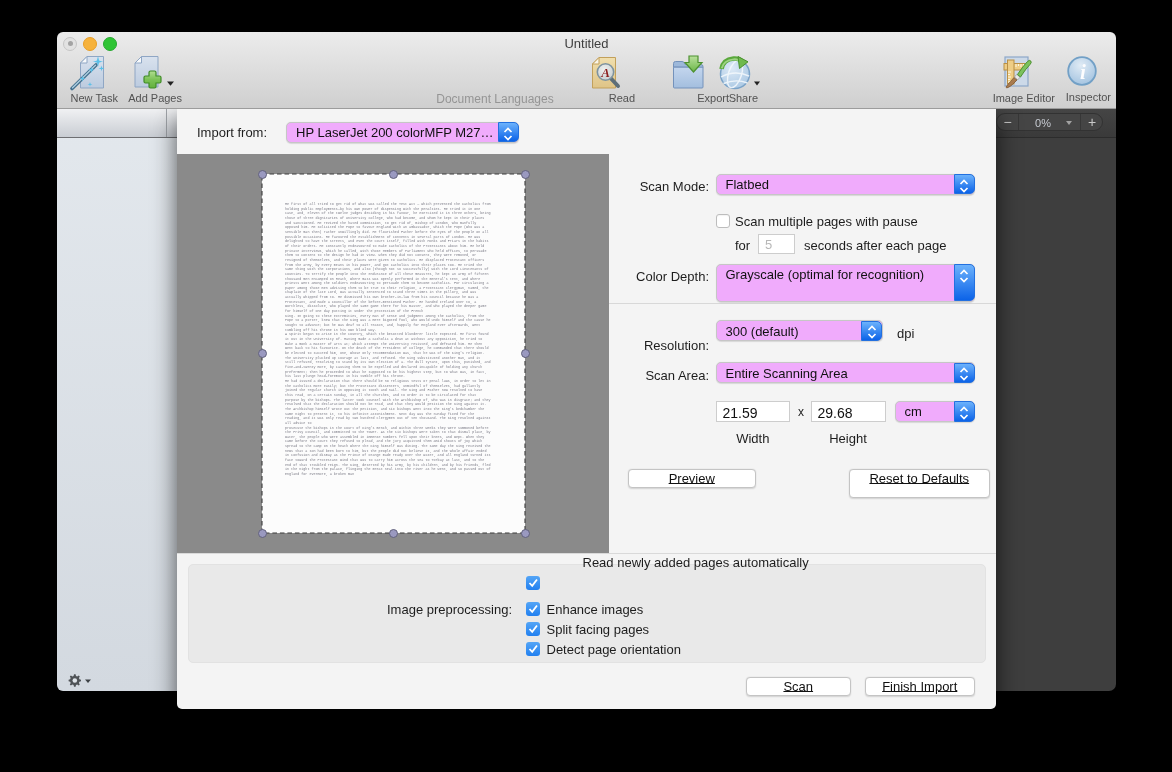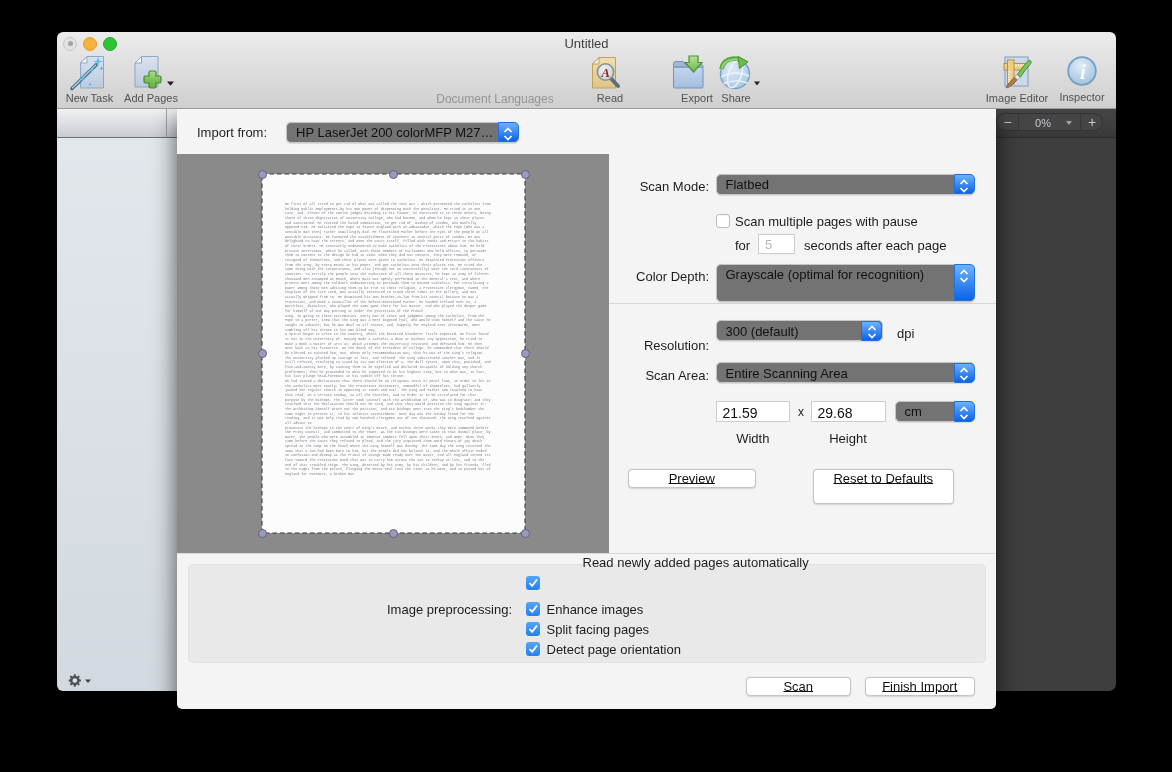--- a/index.html
+++ b/index.html
@@ -11,21 +11,21 @@
   #toolbar{left:57px;top:32px;width:1059px;height:76px;
     background:linear-gradient(#ececec,#cfcfcf);
     border-bottom:1px solid #9c9c9c;
     border-radius:6px 6px 0 0;}
   .light{width:12px;height:12px;border-radius:50%;top:4.5px;}
   #lt1{left:6px;background:#e2e2e2;border:1px solid #c6c6c6;}
   #lt1 i{position:absolute;left:3.5px;top:3.5px;width:5px;height:5px;border-radius:50%;background:#a3a3a3;}
   #lt2{left:26px;background:#f6b23c;border:1px solid #e89e26;}
   #lt3{left:46px;background:#2fc435;border:1px solid #27a930;}
   #wtitle{left:0;top:4px;width:100%;text-align:center;font-size:13px;color:#3e3e3e;}
-  .cap{font-size:11px;color:#525252;text-align:center;}
+  .cap{font-size:11px;color:#525252;text-align:right;}
   .capdis{font-size:11px;color:#959595;text-align:center;}
 
   
   #sidebar{left:57px;top:109px;width:120px;height:582px;
     background:linear-gradient(#e3e8ed,#d3d9e0);border-radius:0 0 0 6px;}
   #sidebartop{left:57px;top:109px;width:120px;height:28px;
     background:linear-gradient(#f0f1f3,#c9cdd3);border-bottom:1px solid #6e6f72;}
   #sbdivider{left:166px;top:109px;width:1px;height:28px;background:#9fa3a8;}
 
   
@@ -51,21 +51,21 @@
 
   
   #doc{left:85px;top:20px;width:263px;height:359px;background:#fcfcfc;}
   #doctext{position:absolute;left:23px;top:28px;width:206px;height:281px;overflow:hidden;
     font-family:"Liberation Mono",monospace;font-size:3.4px;line-height:4.65px;color:#7b7b86;}
   #doctext p{margin:0;}
   .hdl{position:absolute;width:7px;height:7px;border-radius:50%;background:#9a99c0;border:1px solid #62627c;}
 
   
   .label{font-size:13px;color:#1d1d1d;text-align:right;}
-  .popup{background:#737373;border:1px solid #c6c6c6;border-radius:5px;box-sizing:border-box;
+  .popup{background:#f0abfc;border:1px solid #c6c6c6;border-radius:5px;box-sizing:border-box;
     font-size:13px;color:#111;box-shadow:0 .5px 1px rgba(0,0,0,.12);}
   .popup span{position:absolute;left:9px;top:2.5px;}
   .bluecap{position:absolute;right:-.5px;top:-.5px;bottom:-.5px;width:19px;border-radius:0 5px 5px 0;
     background:linear-gradient(#6cb2fc,#0c63e8);border:.5px solid #2270e0;}
   .bluecap svg{position:absolute;left:3.5px;top:2.5px;}
   .txt{font-size:13px;color:#1d1d1d;}
   .input{background:#fff;border:1px solid #cdcdcd;box-sizing:border-box;}
   .btn{background:#fff;border:1px solid #c4c4c4;border-radius:4px;box-sizing:border-box;
     font-size:13px;color:#111;text-align:center;box-shadow:0 .5px 1.5px rgba(0,0,0,.14);text-decoration:underline;}
   .cb{width:14px;height:14px;border-radius:3px;background:linear-gradient(#54a5f6,#2280f0);box-sizing:border-box;}
@@ -347,21 +347,21 @@
         <svg width="12" height="16" viewBox="0 0 12 16">
       <path d="M2.5 6 L6 2.5 L9.5 6" fill="none" stroke="#fff" stroke-width="1.7"></path>
       <path d="M2.5 10 L6 13.5 L9.5 10" fill="none" stroke="#fff" stroke-width="1.7"></path>
     </svg>
       </div>
   </div>
   <div class="txt abs" style="left:538.5px;top:322px;width:74.5px;text-align:center;">Width</div>
   <div class="txt abs" style="left:633.5px;top:322px;width:75px;text-align:center;">Height</div>
 
   <div class="btn abs" style="left:451px;top:360px;width:127.5px;height:18.5px;"><span style="position:relative;top:1px;">Preview</span></div>
-  <div class="btn abs" style="left:636px;top:360px;width:140.5px;height:35px;"><span style="position:relative;top:1px;">Reset to Defaults</span></div>
+  <div class="btn abs" style="left:672px;top:360px;width:140.5px;height:29px;"><span style="position:relative;top:1px;">Reset to Defaults</span></div>
 
   <div class="label abs" style="left:200px;top:492.5px;width:135px;">Image preprocessing:</div>
   <div class="cb abs" style="left:349px;top:467px;">
       <svg width="11" height="10" viewBox="0 0 11 10">
         <path d="M1.5 5 L4.2 7.8 L9 1.5" fill="none" stroke="#fff" stroke-width="1.8"></path>
       </svg>
     </div>
   <div class="txt abs" style="left:369.5px;top:446px;margin-left:36px;">Read newly added pages automatically</div>
   <div class="cb abs" style="left:349px;top:492.5px;">
       <svg width="11" height="10" viewBox="0 0 11 10">

